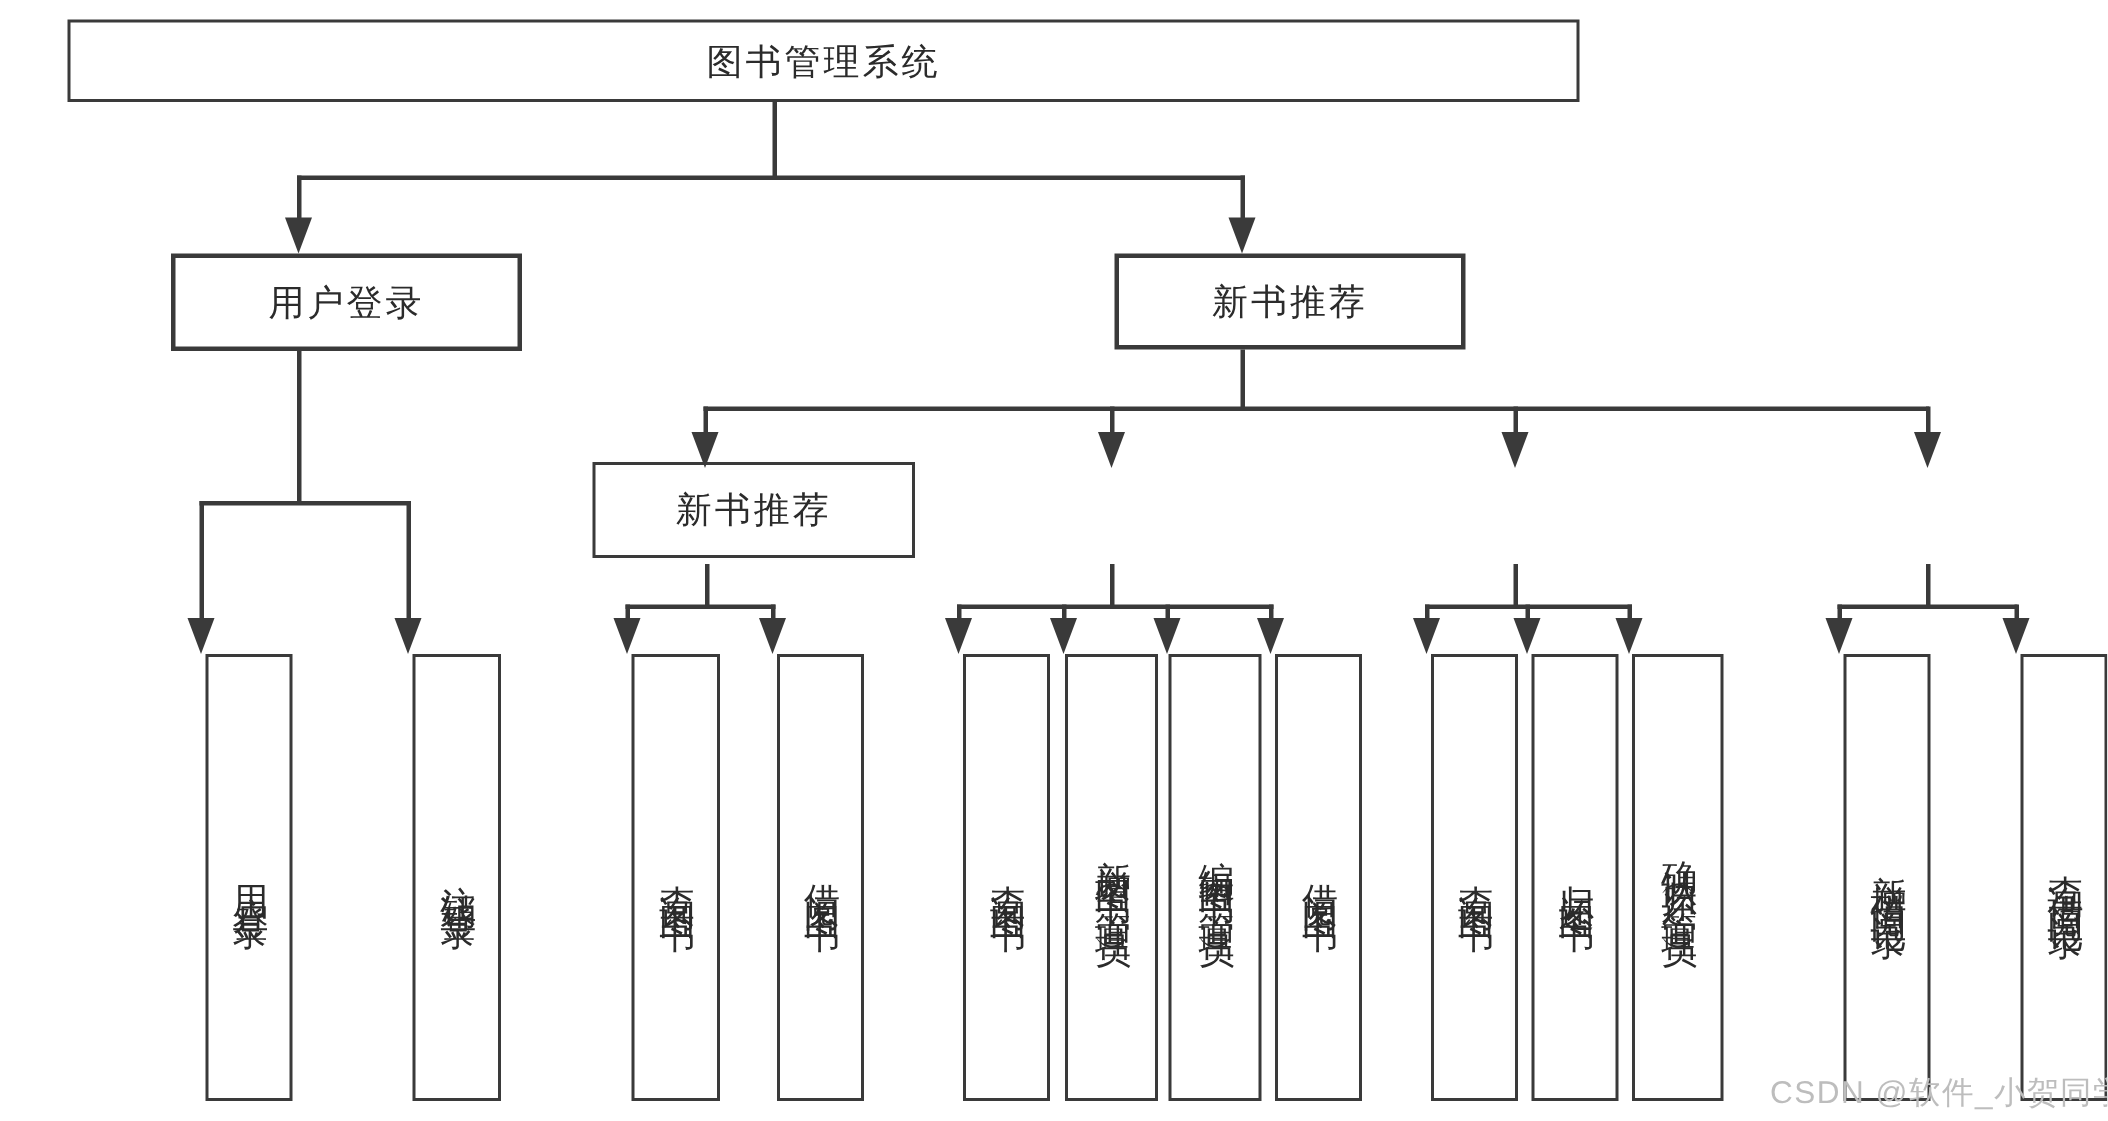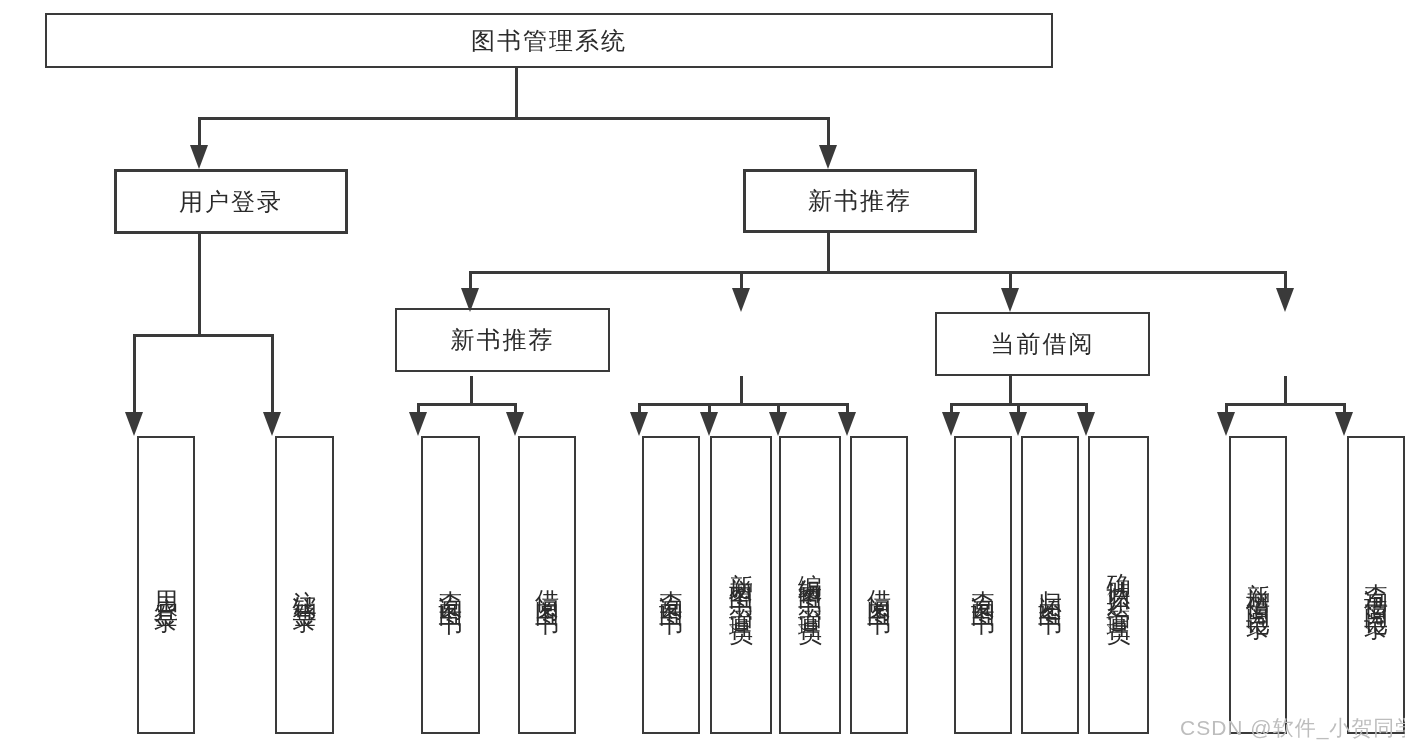--- a/index.html
+++ b/index.html
@@ -65,23 +65,20 @@
 
   <div class="box lvl2" style="left:711px;top:169px;width:234px;height:64px">
     <span>新书推荐</span>
   </div>
 
   <div class="box" style="left:363px;top:308px;width:215px;height:64px">
     <span>新书推荐</span>
   </div>
 
 
-  <div class="box" style="left:903px;top:312px;width:215px;height:64px">
-    <span>当前借阅</span>
-  </div>
 
 
   <div class="box leaf" style="left:105px;top:436px;width:58px;height:298px">
     <span>用户登录</span>
   </div>
   <div class="box leaf" style="left:243px;top:436px;width:59px;height:298px">
     <span>注销登录</span>
   </div>
 
   <div class="box leaf" style="left:389px;top:436px;width:59px;height:298px">

